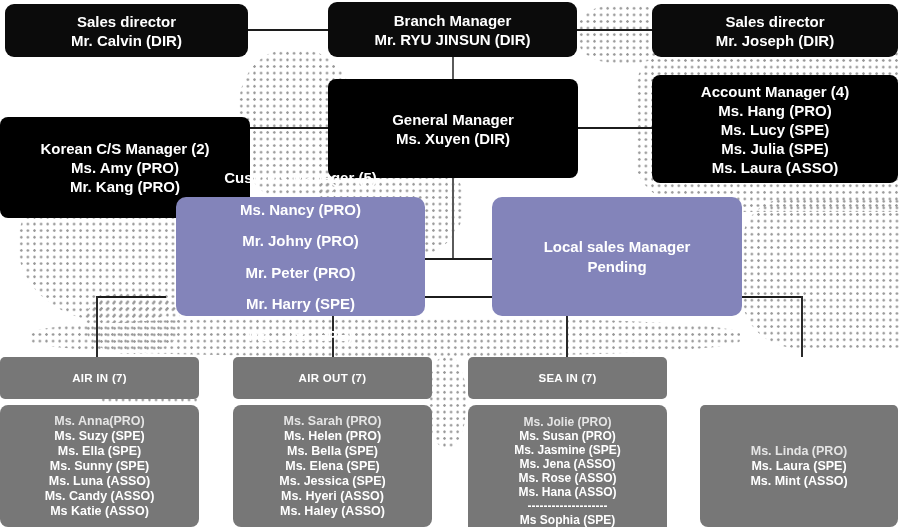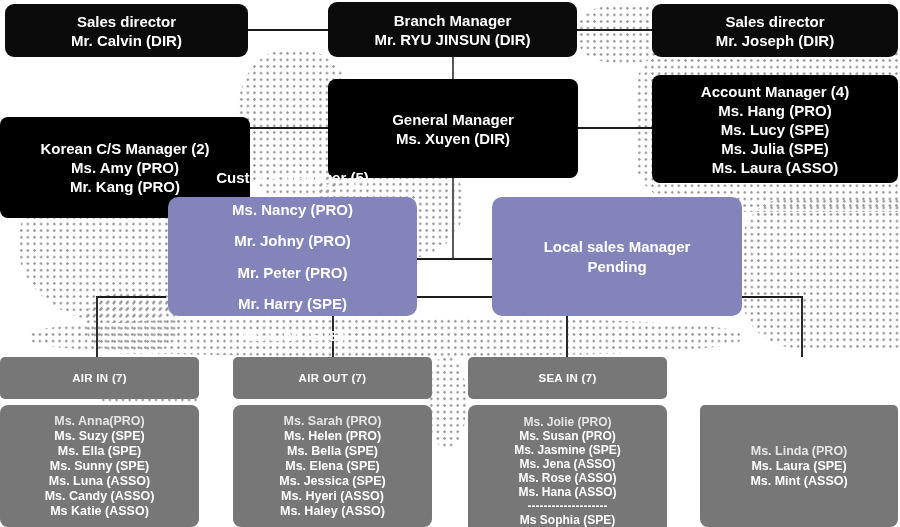--- a/index.html
+++ b/index.html
@@ -83,21 +83,21 @@
     <div>Ms. Xuyen (DIR)</div>
   </div>
   <div class="node mgr" style="left:652px;top:75px;width:246px;height:108px;">
     <div>Account Manager (4)</div>
     <div>Ms. Hang (PRO)</div>
     <div>Ms. Lucy (SPE)</div>
     <div>Ms. Julia (SPE)</div>
     <div>Ms. Laura (ASSO)</div>
   </div>
 
-  <div class="node midbox" style="left:168px;top:197px;width:249px;height:119px;gap:12px;">
+  <div class="node midbox" style="left:176px;top:197px;width:249px;height:119px;gap:12px;">
     <div>Customs Manager (5)</div>
     <div>Ms. Nancy (PRO)</div>
     <div>Mr. Johny (PRO)</div>
     <div>Mr. Peter (PRO)</div>
     <div>Mr. Harry (SPE)</div>
     <div>Ms. Lina (SPE)</div>
   </div>
   <div class="node midbox" style="left:492px;top:197px;width:250px;height:119px;">
     <div>Local sales Manager</div>
     <div>Pending</div>

